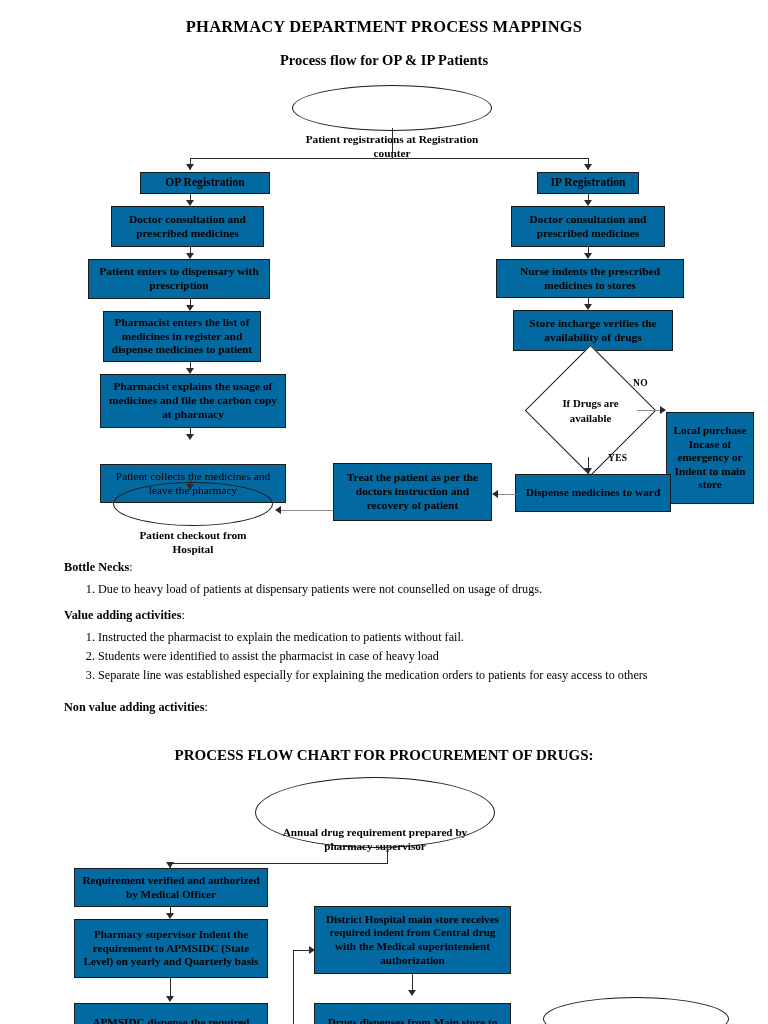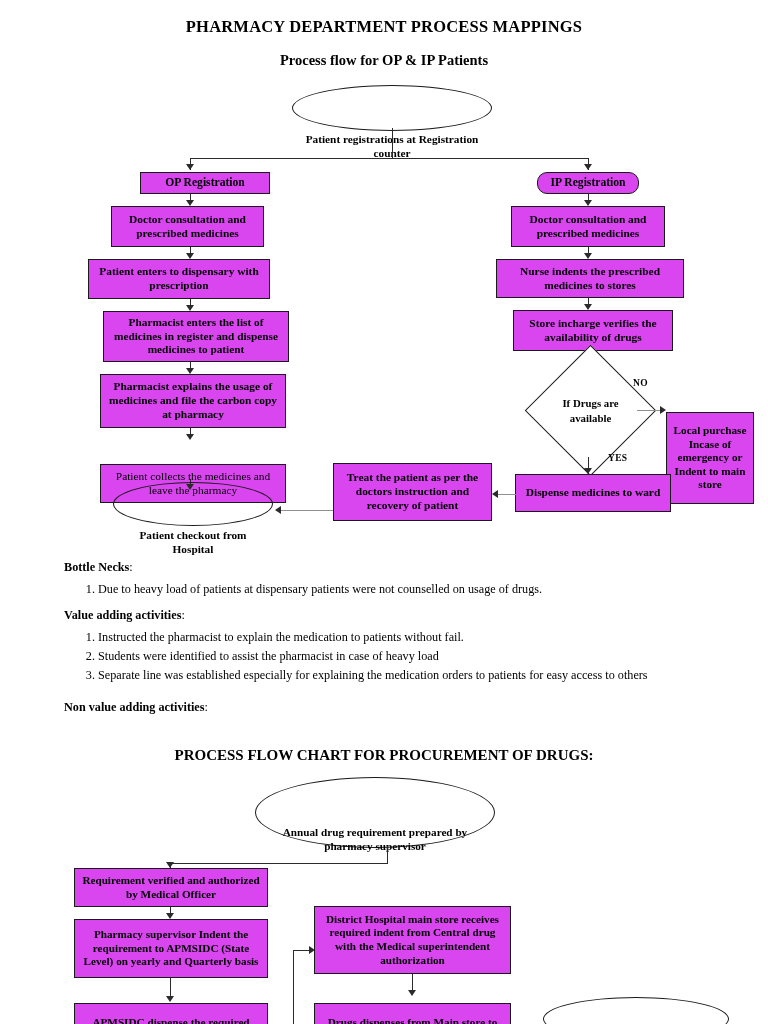--- a/index.html
+++ b/index.html
@@ -24,21 +24,21 @@
     font-size:14.5px;font-weight:bold;
   }
   .sec2-title{
     position:absolute;left:0;top:747px;width:768px;text-align:center;
     font-size:15px;font-weight:bold;
   }
 
   
   .box{
     position:absolute;box-sizing:border-box;
-    border:1.3px solid #1a1a1a;background:#d946ef;
+    border:1.3px solid #1a1a1a;background:#0369a1;
     display:flex;align-items:center;justify-content:center;
     text-align:center;font-weight:bold;line-height:1.22;
     padding:2px 4px;
   }
   .box.light{font-weight:normal;}
   .ellipse{
     position:absolute;box-sizing:border-box;
     border:1.2px solid #1a1a1a;border-radius:50%;background:transparent;
     display:flex;align-items:flex-start;justify-content:center;
     text-align:center;font-weight:bold;line-height:1.22;
@@ -106,21 +106,21 @@
     </div>
     <div class="ln lnv" style="left:190px;top:247px;height:10px;"></div>
     <div class="arw arw-d" style="left:186px;top:253px;"></div>
 
     <div class="box" style="left:88px;top:259px;width:182px;height:40px;font-size:11.4px;">
       <span>Patient enters to dispensary with prescription</span>
     </div>
     <div class="ln lnv" style="left:190px;top:299px;height:10px;"></div>
     <div class="arw arw-d" style="left:186px;top:305px;"></div>
 
-    <div class="box" style="left:103px;top:311px;width:186px;height:51px;font-size:11.3px;">
+    <div class="box" style="left:103px;top:311px;width:158px;height:51px;font-size:11.3px;">
       <span>Pharmacist enters the list of medicines in register and dispense medicines to patient</span>
     </div>
     <div class="ln lnv" style="left:190px;top:362px;height:10px;"></div>
     <div class="arw arw-d" style="left:186px;top:368px;"></div>
 
     <div class="box" style="left:100px;top:374px;width:186px;height:54px;font-size:11.4px;">
       <span>Pharmacist explains the usage of medicines and file the carbon copy at pharmacy</span>
     </div>
     <div class="ln lnv" style="left:190px;top:428px;height:10px;"></div>
     <div class="arw arw-d" style="left:186px;top:434px;"></div>
@@ -128,21 +128,21 @@
     <div class="box light" style="left:100px;top:464px;width:186px;height:39px;font-size:11.4px;">
       <span>Patient collects the medicines and leave the pharmacy</span>
     </div>
     <div class="ln lnv" style="left:190px;top:479px;height:9px;"></div>
     <div class="arw arw-d" style="left:186px;top:484px;"></div>
 
     <div class="ellipse" style="left:113px;top:482px;width:160px;height:44px;font-size:11.3px;padding-top:4px;">
       <span>Patient checkout from Hospital</span>
     </div>
 
-    <div class="box" style="left:537px;top:172px;width:102px;height:22px;font-size:11.6px;border-radius:10px;">
+    <div class="box" style="left:537px;top:172px;width:102px;height:22px;font-size:11.6px;">
       <span>IP Registration</span>
     </div>
     <div class="ln lnv" style="left:588px;top:194px;height:10px;"></div>
     <div class="arw arw-d" style="left:584px;top:200px;"></div>
 
     <div class="box" style="left:511px;top:206px;width:154px;height:41px;font-size:11.4px;">
       <span>Doctor consultation and prescribed medicines</span>
     </div>
     <div class="ln lnv" style="left:588px;top:247px;height:10px;"></div>
     <div class="arw arw-d" style="left:584px;top:253px;"></div>

